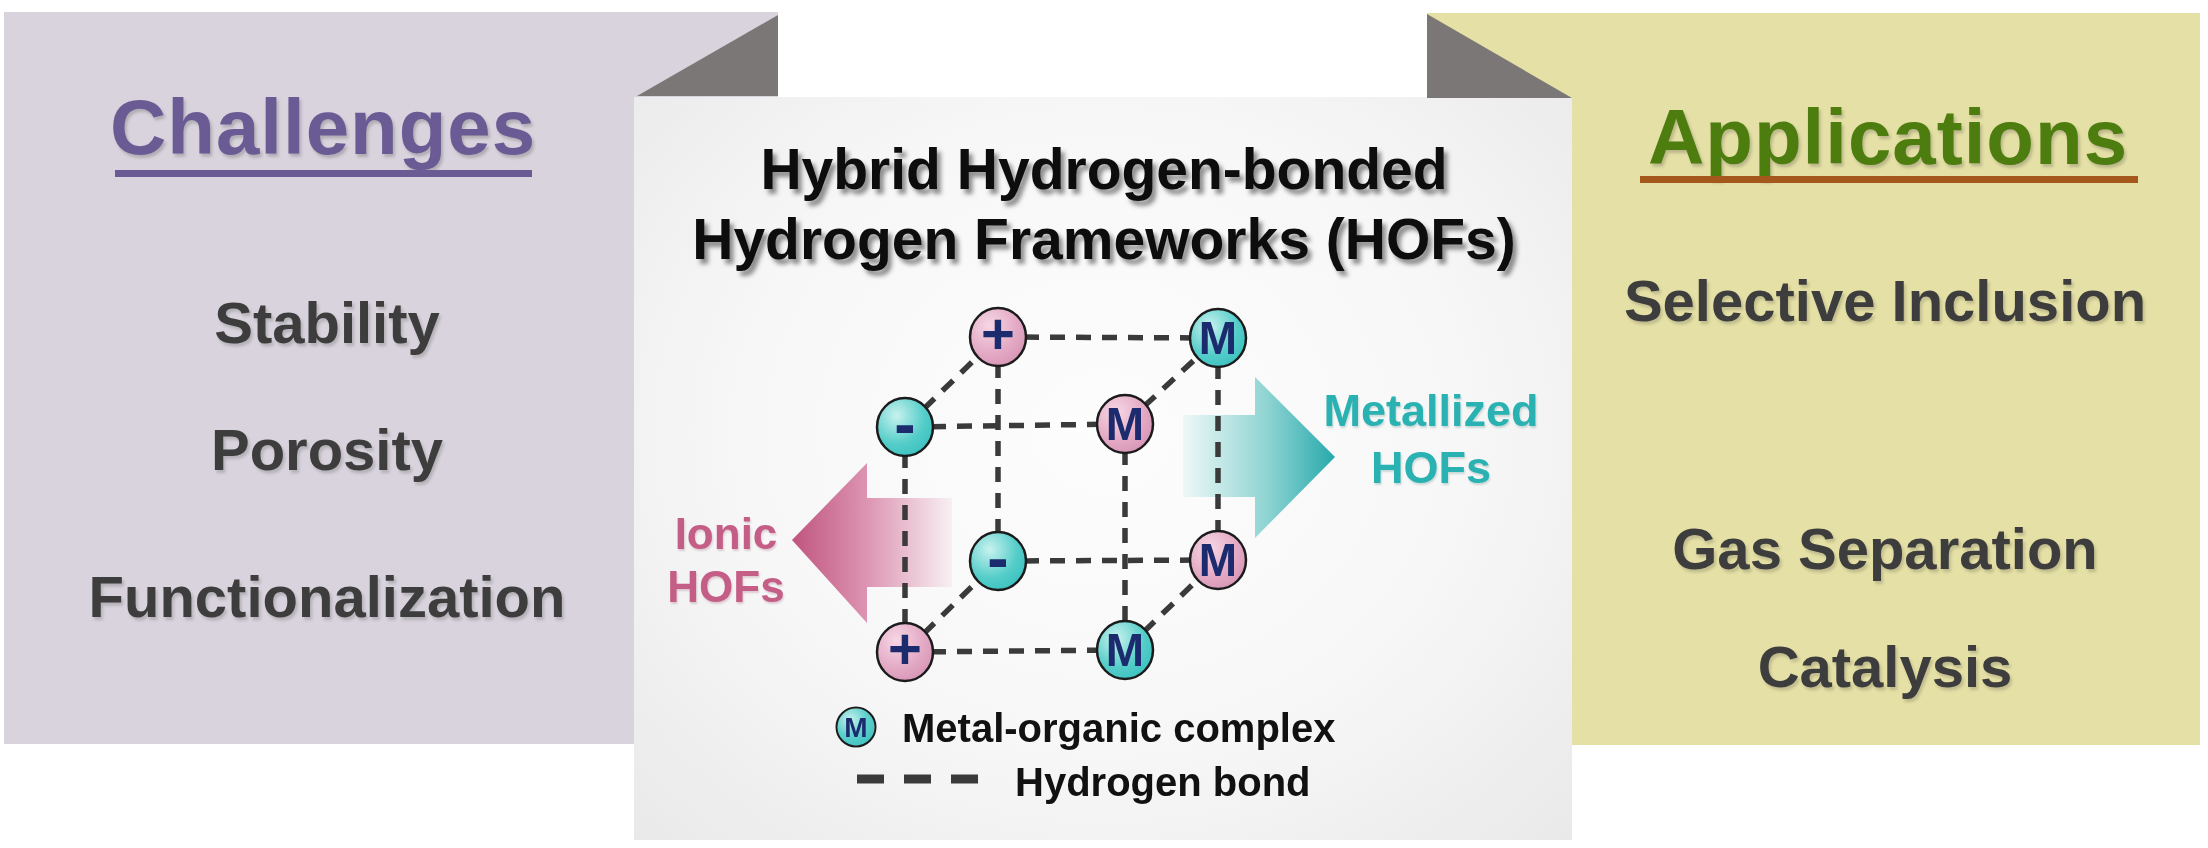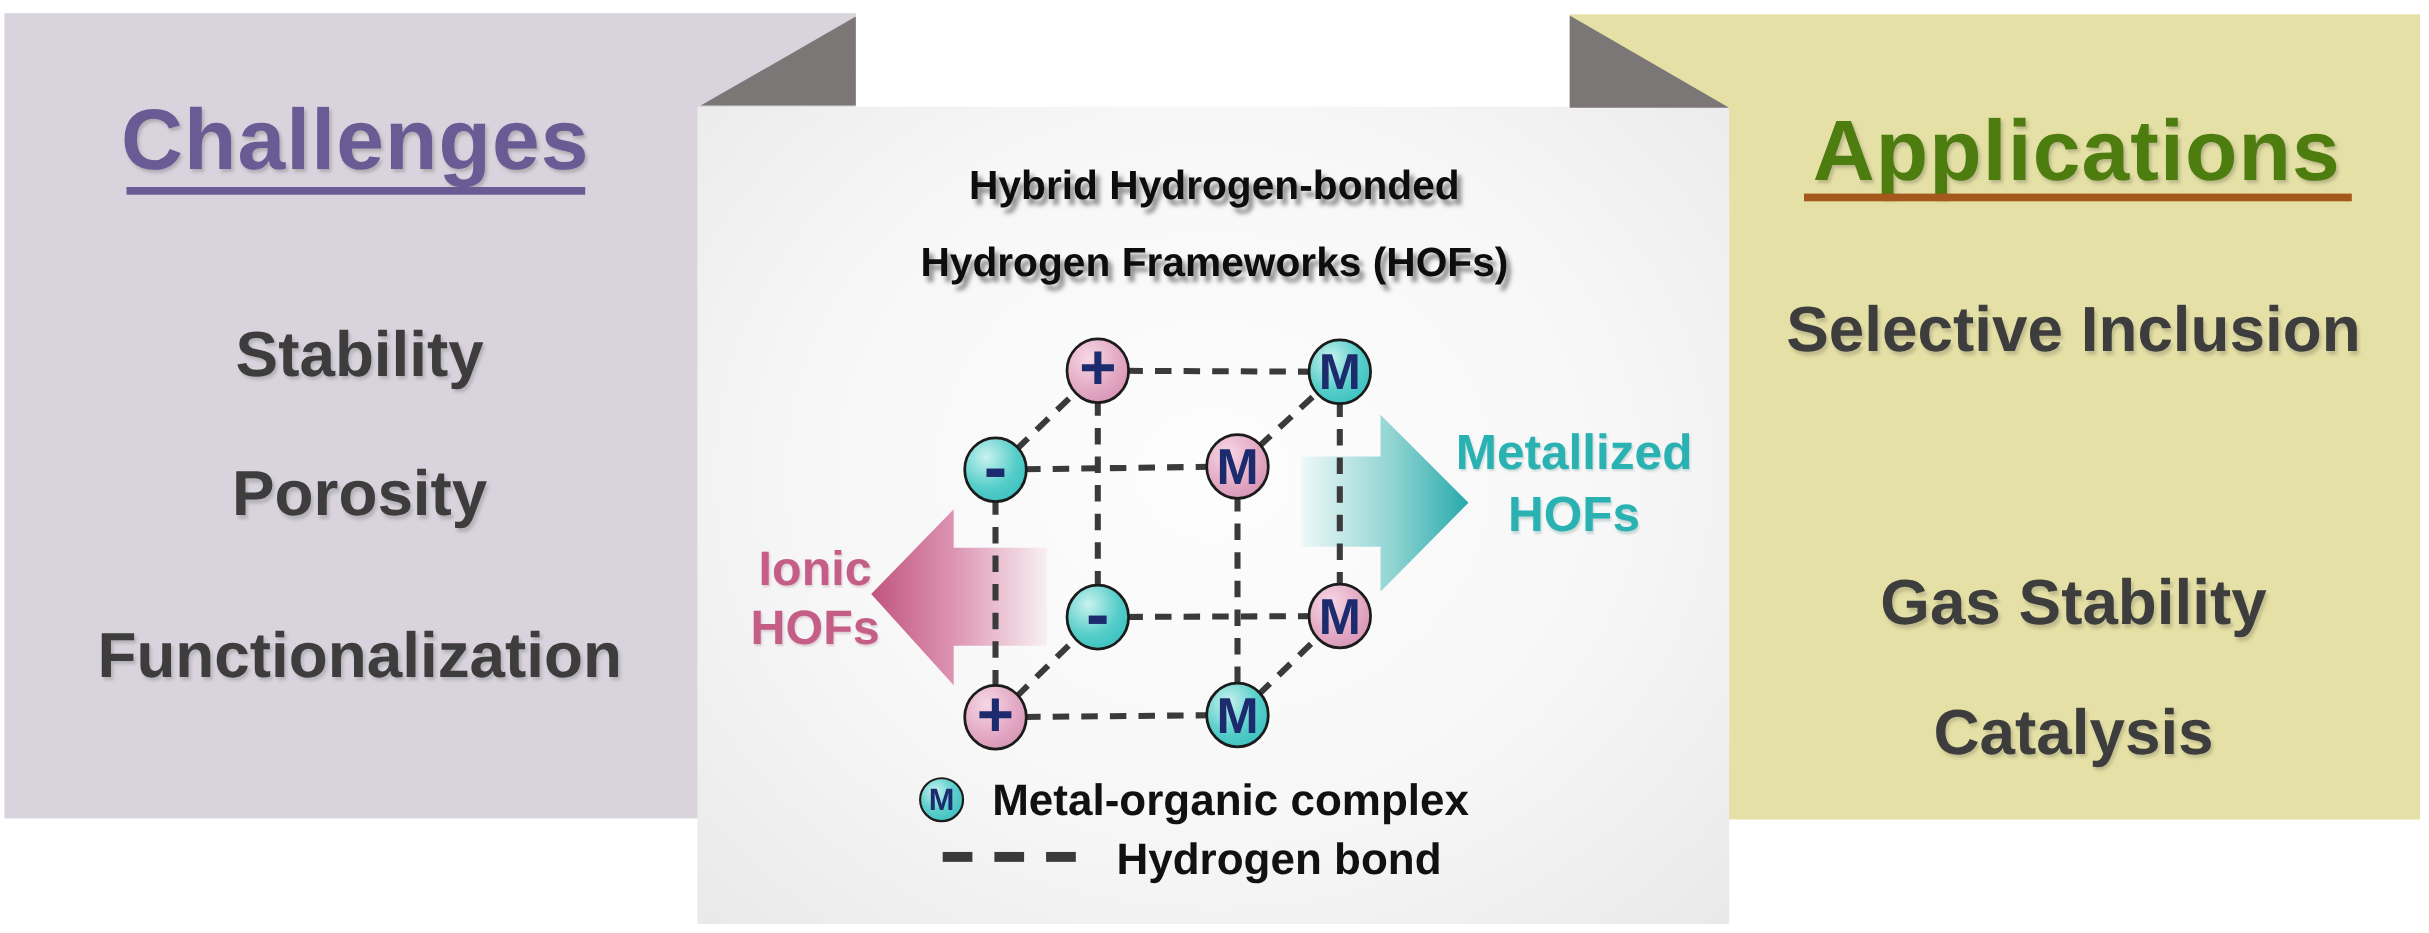--- a/index.html
+++ b/index.html
@@ -23,21 +23,21 @@
   
   .abs-center{position:absolute;transform:translate(-50%,-50%);white-space:nowrap;text-align:center;}
   .side-title{font-size:78px;letter-spacing:1px;text-shadow:2px 3px 3px rgba(60,60,60,0.25);}
   .title-purple{color:#6b5b95;text-align:center;}
   .title-brown{color:#4d7c0f;}
   .underline-bar{position:absolute;height:7px;}
   .bar-purple{background:#6b5b95;}
   .bar-brown{background:#a4581c;}
   .side-item{font-size:58px;color:#3e3d3d;text-shadow:2px 3px 3px rgba(60,60,60,0.22);}
   .center-title{
-    font-size:37px;line-height:70px;color:#0d0d0d;
+    font-size:57px;line-height:70px;color:#0d0d0d;
     text-shadow:4px 5px 4px rgba(40,40,40,0.5);
   }
   .ionic-label{font-size:44px;line-height:53px;color:#c55e86;text-shadow:1px 2px 2px rgba(120,40,70,0.2);}
   .metallized-label{font-size:45px;line-height:57px;color:#2ab1b1;text-shadow:1px 2px 2px rgba(20,90,90,0.2);}
   
   .legend-text{position:absolute;transform:translateY(-50%);font-size:40px;color:#111111;white-space:nowrap;}
   .legend-node{
     position:absolute;width:37px;height:37px;border-radius:50%;
     transform:translate(-50%,-50%);
     background:radial-gradient(circle at 35% 30%, #c8f2ef 0%, #5fd0cc 45%, #2fbcbc 100%);
@@ -148,29 +148,29 @@
 
   <div class="abs-center side-title title-purple" style="left:323px;top:127px;">Challenges</div>
   <div class="underline-bar bar-purple" style="left:115px;top:170px;width:417px;"></div>
   <div class="abs-center side-item" style="left:327px;top:322px;">Stability</div>
   <div class="abs-center side-item" style="left:327px;top:449px;">Porosity</div>
   <div class="abs-center side-item" style="left:327px;top:596px;">Functionalization</div>
 
   <div class="abs-center side-title title-brown" style="left:1888px;top:137px;">Applications</div>
   <div class="underline-bar bar-brown" style="left:1640px;top:176px;width:498px;"></div>
   <div class="abs-center side-item" style="left:1885px;top:300px;text-align:center;">Selective Inclusion</div>
-  <div class="abs-center side-item" style="left:1885px;top:548px;">Gas Stability</div>
+  <div class="abs-center side-item" style="left:1885px;top:548px;">Gas Separation</div>
   <div class="abs-center side-item" style="left:1885px;top:666px;">Catalysis</div>
 
   <div class="abs-center center-title" style="left:1104px;top:204px;">
     <div>Hybrid Hydrogen-bonded</div>
     <div>Hydrogen Frameworks (HOFs)</div>
   </div>
 
-  <div class="abs-center ionic-label" style="left:726px;top:544px;margin-left:15px;">
+  <div class="abs-center ionic-label" style="left:726px;top:560px;">
     <div>Ionic</div>
     <div>HOFs</div>
   </div>
   <div class="abs-center metallized-label" style="left:1431px;top:439px;">
     <div>Metallized</div>
     <div>HOFs</div>
   </div>
 
   <div class="legend-node" style="left:856px;top:727px;">
     <span>M</span>

